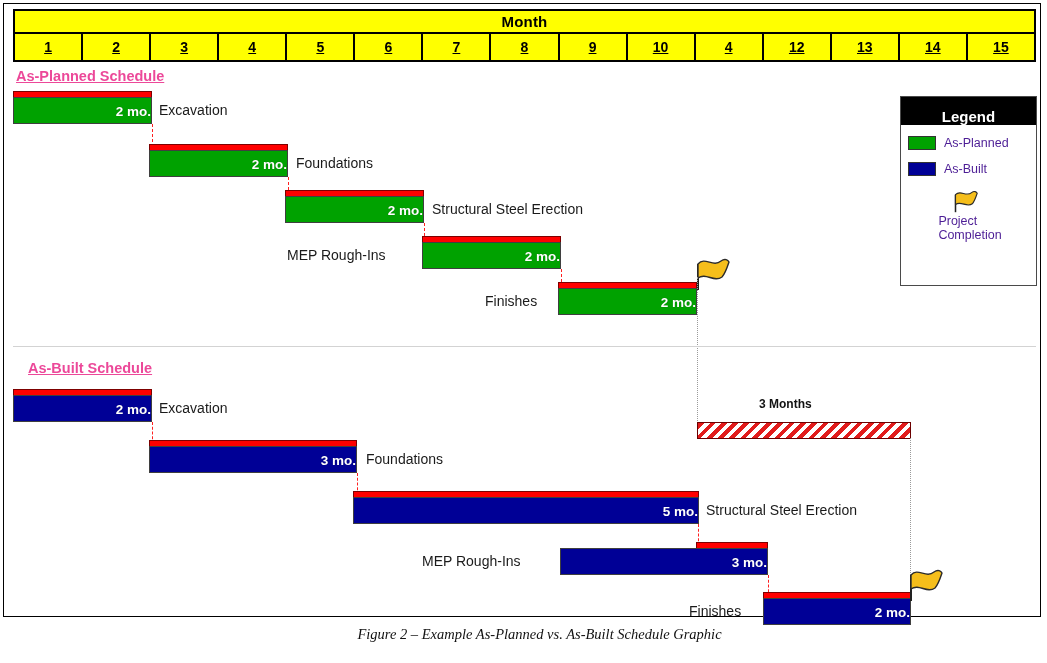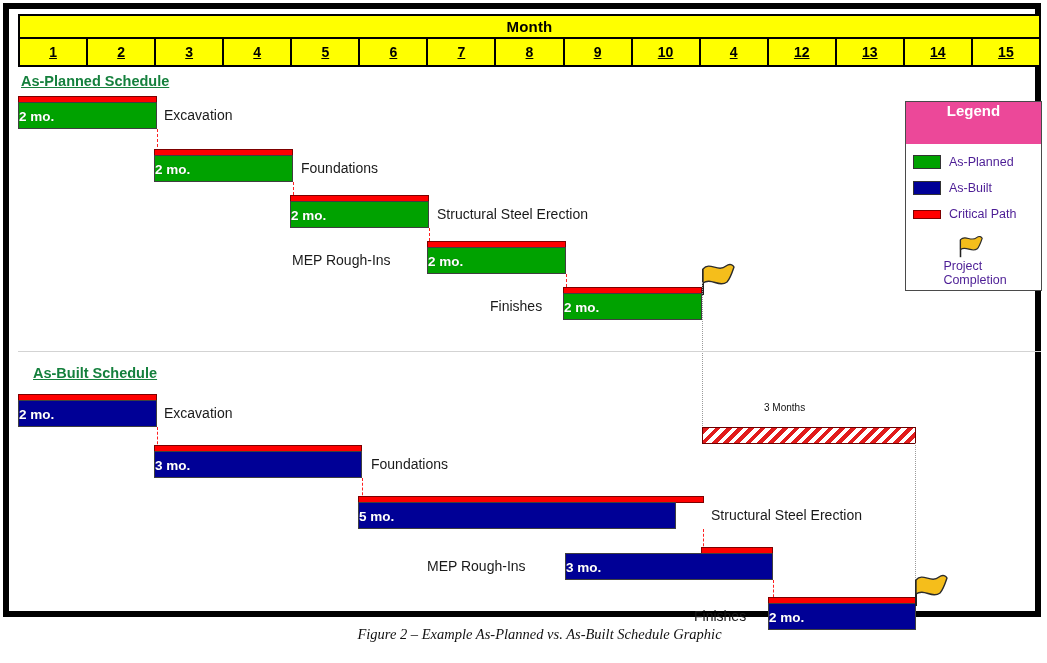--- a/index.html
+++ b/index.html
@@ -4,21 +4,21 @@
 <style>
   html,body{margin:0;padding:0;background:#ffffff;}
   body{
     width:1047px;height:663px;overflow:hidden;position:relative;
     font-family:"Liberation Sans", sans-serif;
   }
 
   
   #figure-frame{
     position:absolute;left:3px;top:3px;width:1038px;height:614px;
-    border:6px solid #000000;box-sizing:border-box;background:#fff;
+    border:1px solid #000000;box-sizing:border-box;background:#fff;
   }
 
   
   #month-header{
     position:absolute;left:9px;top:5px;width:1023px;height:55px;
   }
   .month-title-row{
     height:25px;background:#FFFF00;border:2px solid #000;box-sizing:border-box;
     display:flex;align-items:center;justify-content:center;
   }
@@ -34,32 +34,32 @@
   }
   .month-cell:last-child{border-right:0;}
   .month-cell span{
     font-size:14px;font-weight:bold;color:#000;text-decoration:underline;
   }
 
   
   #chart-area{position:absolute;left:0;top:60px;width:1038px;height:554px;}
 
   .section-title{
-    position:absolute;font-size:14.5px;font-weight:bold;color:#15803d;
+    position:absolute;font-size:14.5px;font-weight:bold;color:#ec4899;
     text-decoration:underline;white-space:nowrap;
   }
 
   .divider{
     position:absolute;left:9px;width:1023px;height:1px;background:#d3d3d3;
   }
 
   
   .bar{
     position:absolute;box-sizing:border-box;border:1px solid #3f3f3f;
-    display:flex;align-items:center;justify-content:flex-start;
+    display:flex;align-items:center;justify-content:flex-end;
   }
   .bar.planned{background:#00A200;}
   .bar.built{background:#000096;}
   .bar .bartext{
     font-size:13.5px;font-weight:bold;color:#ffffff;
     text-shadow:0 0 1px rgba(0,0,0,.35);position:relative;top:1px;
   }
   .critical{
     position:absolute;background:#FF0000;border:1px solid #7d0000;
     box-sizing:border-box;height:7px;
@@ -68,21 +68,21 @@
   
   .delay-bar{
     position:absolute;box-sizing:border-box;border:1px solid #6b0000;
     background:repeating-linear-gradient(
       -45deg,
       #ffffff 0px, #ffffff 4px,
       #E21B1B 4px, #E21B1B 8px
     );
   }
   .delay-label{
-    position:absolute;font-size:10px;font-weight:normal;color:#111;
+    position:absolute;font-size:12px;font-weight:bold;color:#111;
     white-space:nowrap;
   }
 
   
   .task-label{
     position:absolute;font-size:14px;color:#1a1a1a;white-space:nowrap;
   }
 
   
   .link-v{
@@ -95,21 +95,21 @@
 
   
   .flag{position:absolute;width:40px;height:36px;}
 
   
   #legend{
     position:absolute;left:896px;top:92px;width:137px;height:190px;
     border:1px solid #4a4a4a;background:#fff;box-sizing:border-box;
   }
   #legend .legend-header{
-    height:42px;background:#ec4899;display:flex;align-items:flex-start;justify-content:center;
+    height:28px;background:#000000;display:flex;align-items:flex-end;justify-content:center;
   }
   #legend .legend-header span{
     color:#fff;font-size:15px;font-weight:bold;
   }
   .legend-body{padding:5px 0 0 0;}
   .legend-row{
     display:flex;align-items:center;padding:2px 4px 2px 7px;min-height:22px;
   }
   .legend-swatch{
     width:28px;height:14px;flex:0 0 28px;border:1px solid #333;box-sizing:border-box;
@@ -250,21 +250,21 @@
     <div class="link-v" style="left:148px;top:358px;height:22px;"></div>
 
     <div class="critical" style="left:145px;top:376px;width:208px;"></div>
     <div class="bar built" style="left:145px;top:382px;width:208px;height:27px;">
       <span class="bartext">3 mo.</span>
     </div>
     <div class="task-label" style="left:362px;top:387px;">Foundations</div>
     <div class="link-v" style="left:353px;top:409px;height:22px;"></div>
 
     <div class="critical" style="left:349px;top:427px;width:346px;"></div>
-    <div class="bar built" style="left:349px;top:433px;width:318px;height:27px;">
+    <div class="bar built" style="left:349px;top:433px;width:346px;height:27px;">
       <span class="bartext">5 mo.</span>
     </div>
     <div class="task-label" style="left:702px;top:438px;">Structural Steel Erection</div>
     <div class="link-v" style="left:694px;top:460px;height:22px;"></div>
 
     <div class="critical" style="left:692px;top:478px;width:72px;"></div>
     <div class="bar built" style="left:556px;top:484px;width:208px;height:27px;">
       <span class="bartext">3 mo.</span>
     </div>
     <div class="task-label" style="left:418px;top:489px;">MEP Rough-Ins</div>
@@ -296,24 +296,20 @@
           <div class="legend-swatch sw-planned"></div>
           <div class="legend-text">As-Planned</div>
         </div>
 
         <div class="legend-row">
           <div class="legend-swatch sw-built"></div>
           <div class="legend-text">As-Built</div>
         </div>
 
 
-        <div class="legend-row">
-          <div class="legend-swatch sw-critical"></div>
-          <div class="legend-text">Critical Path</div>
-        </div>
 
         <div class="legend-row flag-row">
           <div class="legend-flag-wrap">
             <svg width="28" height="30" viewBox="0 0 40 36" style="position:absolute;left:0;top:0;">
               <path d="M5 34 L5 9" stroke="#222" stroke-width="2.2" fill="none"></path>
               <path d="M5 9 C12 1, 20 13, 28 6 C32 3, 35 5, 36 7 C34 13, 32 19, 29 22 C21 28, 13 17, 5 23 Z" fill="#F5BE1B" stroke="#2b2b2b" stroke-width="1.6" stroke-linejoin="round"></path>
             </svg>
           </div>
           <div class="legend-text">
             <div>Project</div>

